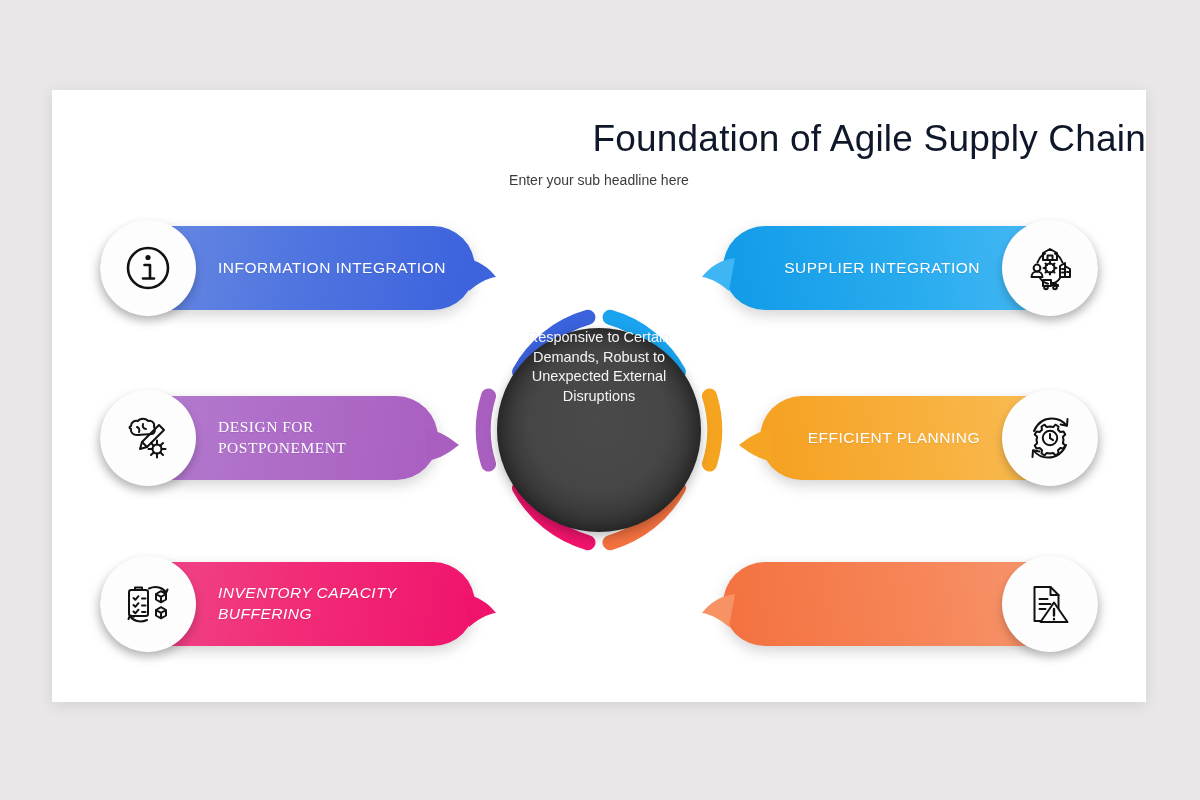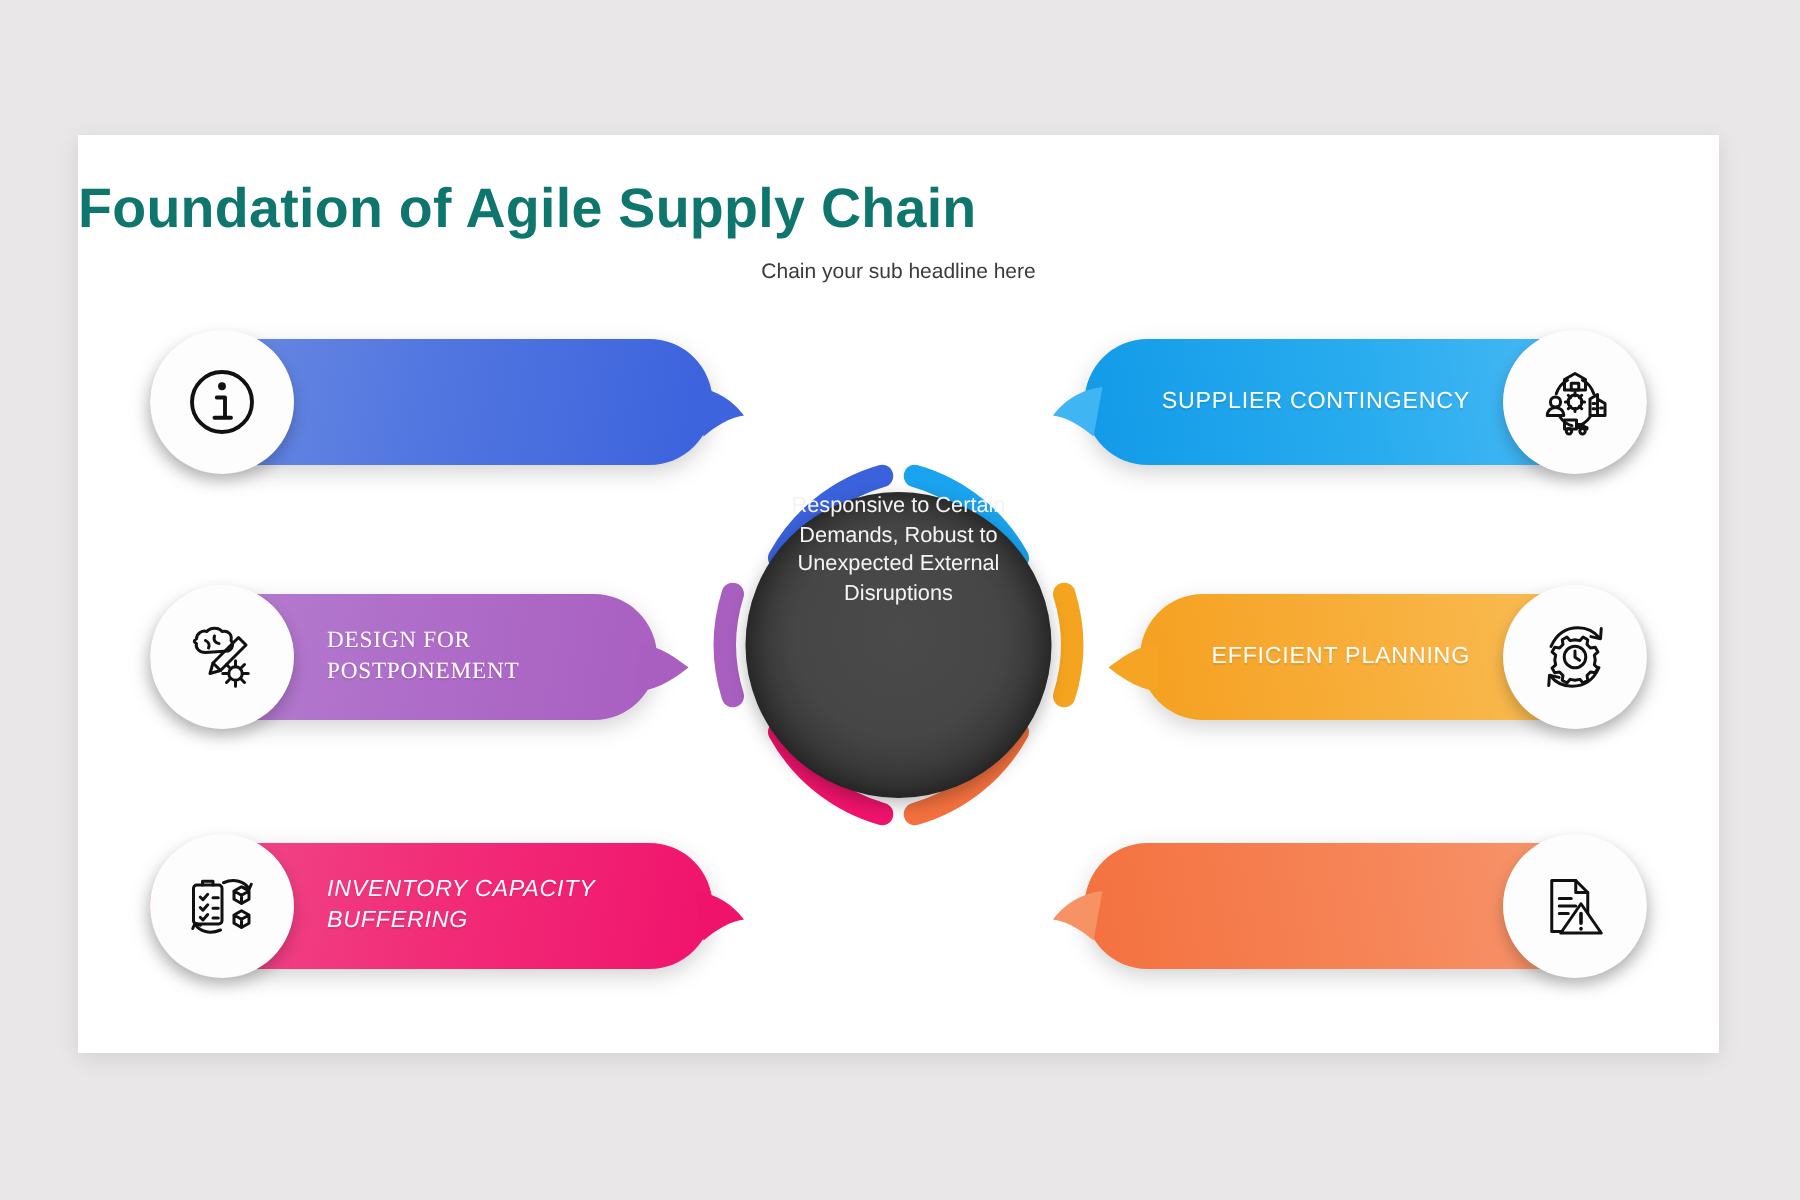--- a/index.html
+++ b/index.html
@@ -24,24 +24,24 @@
     background: #ffffff;
     box-shadow: 0 3px 14px rgba(0,0,0,0.10);
   }
 
   
   #title {
     position: absolute;
     left: 0;
     top: 28px;
     width: 100%;
-    text-align: left;
+    text-align: right;
     font-size: 37px;
-    font-weight: 700;
-    color: #0f766e;
+    font-weight: 400;
+    color: #0f172a;
     letter-spacing: .2px;
     white-space: nowrap;
   }
   #subtitle {
     position: absolute;
     left: 0;
     top: 82px;
     width: 100%;
     text-align: center;
     font-size: 14px;
@@ -143,29 +143,30 @@
     line-height: 1.35;
     font-weight: 400;
   }
 </style>
 </head>
 <body>
 
 <div id="slide">
 
   <div id="title">Foundation of Agile Supply Chain</div>
-  <div id="subtitle">Chain your sub headline here</div>
+  <div id="subtitle">Enter your sub headline here</div>
 
   <div class="pill left" style="top:130px;">
     <div class="pill-body" style="background:linear-gradient(100deg,#6f8fe3 0%,#5277e0 48%,#3b62dd 100%);"></div>
     <div class="tail">
       <svg viewBox="0 0 34 34">
           <path d="M0 0 C16 2 26 10 33 19 C24 20 14 26 6 33 Z" fill="#3e64dd"></path>
         </svg>
     </div>
+    <div class="pill-label">INFORMATION INTEGRATION</div>
     <div class="icon-bubble">
       <svg width="58" height="58" viewBox="0 0 58 58" fill="none" stroke="#111" stroke-width="2.6">
         <circle cx="29" cy="29" r="20"></circle>
         <circle cx="29" cy="18.5" r="2.6" fill="#111" stroke="none"></circle>
         <path d="M25.5 26 h5.5 v13" stroke-linecap="round" stroke-linejoin="round"></path>
         <path d="M24 39.5 h11" stroke-linecap="round"></path>
       </svg>
     </div>
   </div>
 
@@ -213,21 +214,21 @@
   </div>
 
   <div class="pill right" style="top:130px;">
     <div class="pill-body" style="background:linear-gradient(260deg,#53bcf6 0%,#2aade f 48%,#119ae8 100%);
                 background:linear-gradient(260deg,#53bcf6 0%,#2aadef 48%,#119ae8 100%);"></div>
     <div class="tail">
       <svg viewBox="0 0 34 34">
           <path d="M34 0 C18 2 8 10 1 19 C10 20 20 26 28 33 Z" fill="#3fb5f3"></path>
         </svg>
     </div>
-    <div class="pill-label">SUPPLIER CONTINGENCY</div>
+    <div class="pill-label">SUPPLIER INTEGRATION</div>
     <div class="icon-bubble">
       <svg width="58" height="58" viewBox="0 0 58 58" fill="none" stroke="#111" stroke-width="2" stroke-linecap="round" stroke-linejoin="round">
         <path d="M22 14 l7-4 7 4 v7 H22z"></path>
         <path d="M26.5 16.5h5v4.5h-5z"></path>
         <circle cx="16" cy="29" r="3.4"></circle>
         <path d="M10.5 38 c0-3.4 2.6-5.4 5.5-5.4 s5.5 2 5.5 5.4z"></path>
         <circle cx="29" cy="29" r="4.6"></circle>
         <path d="M29 22.6v2.2 M29 33.2v2.2 M22.6 29h2.2 M33.2 29h2.2 M24.5 24.5l1.6 1.6 M31.9 31.9l1.6 1.6 M33.5 24.5l-1.6 1.6 M26.1 31.9l-1.6 1.6"></path>
         <path d="M39 38 V27 l5-3 v14z M44 38 h5 V30 l-5-3"></path>
         <path d="M41 30h1.3 M41 33.5h1.3 M46 33h1.3"></path>

